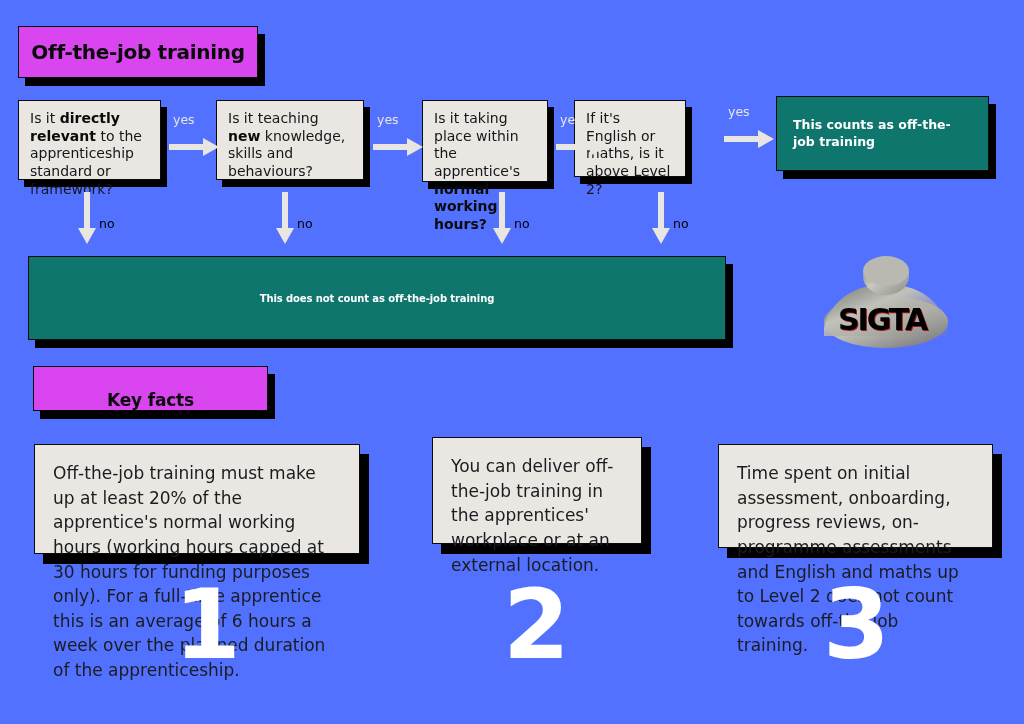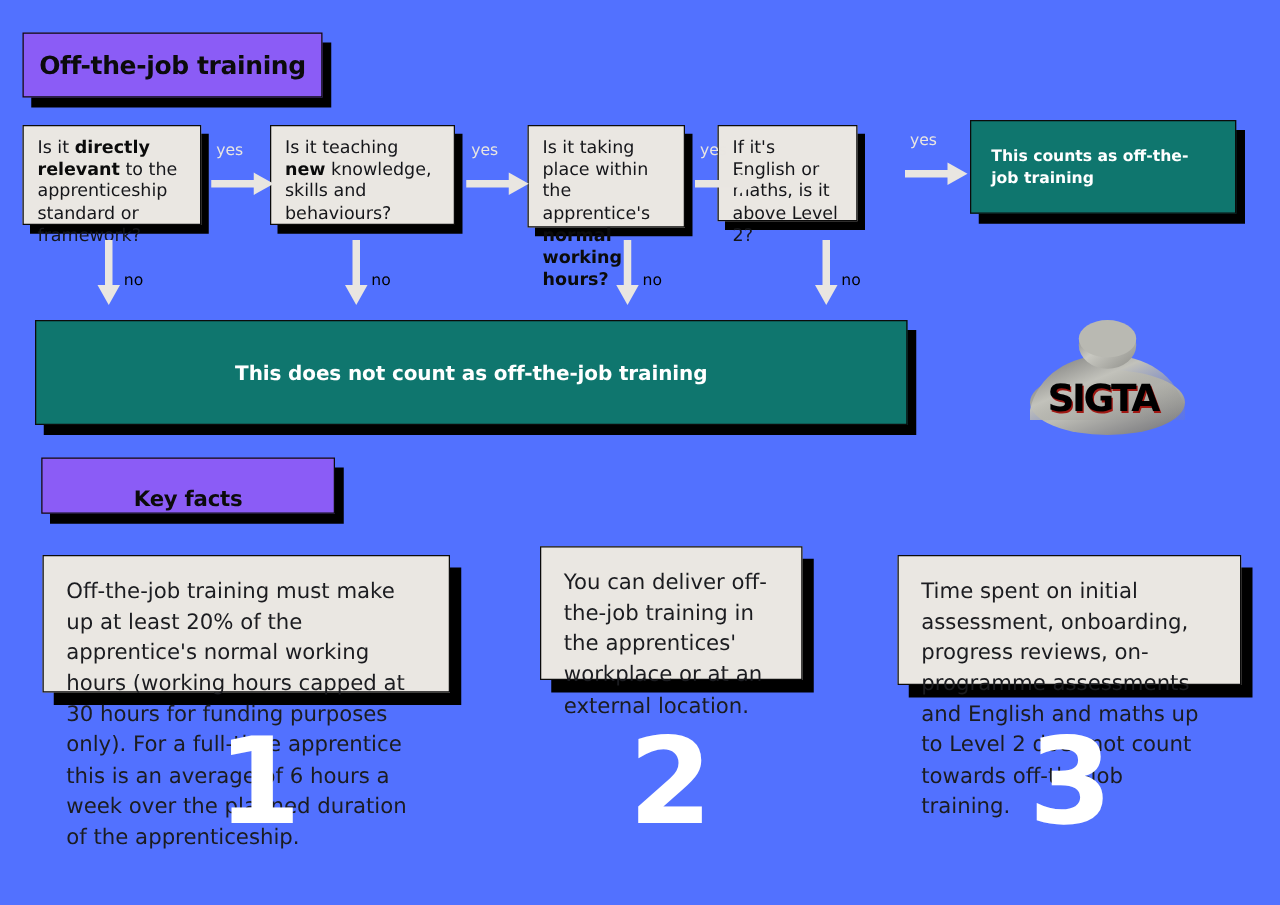--- a/index.html
+++ b/index.html
@@ -15,21 +15,21 @@
     overflow: hidden;
   }
   .stage {
     position: absolute;
     inset: 0;
   }
 
   
   .plaque {
     position: absolute;
-    background: #8b5cf6;
+    background: #d946ef;
     border: 1.5px solid #0b0b0b;
     box-shadow: 7px 8px 0 #000000;
     box-sizing: border-box;
   }
   .plaque.grey {
     background: #0f766e;
     border-color: #0b0b0b;
   }
 
   
@@ -112,21 +112,21 @@
   #outcome-not-counts {
     left: 28px;
     top: 256px;
     width: 698px;
     height: 84px;
     display: flex;
     align-items: center;
     justify-content: center;
   }
   #outcome-not-counts .txt {
-    font-size: 16px;
+    font-size: 10px;
     font-weight: bold;
     color: #ffffff;
     letter-spacing: -0.1px;
   }
 
   
   .yes-group {
     position: absolute;
     width: 58px;
     height: 56px;

